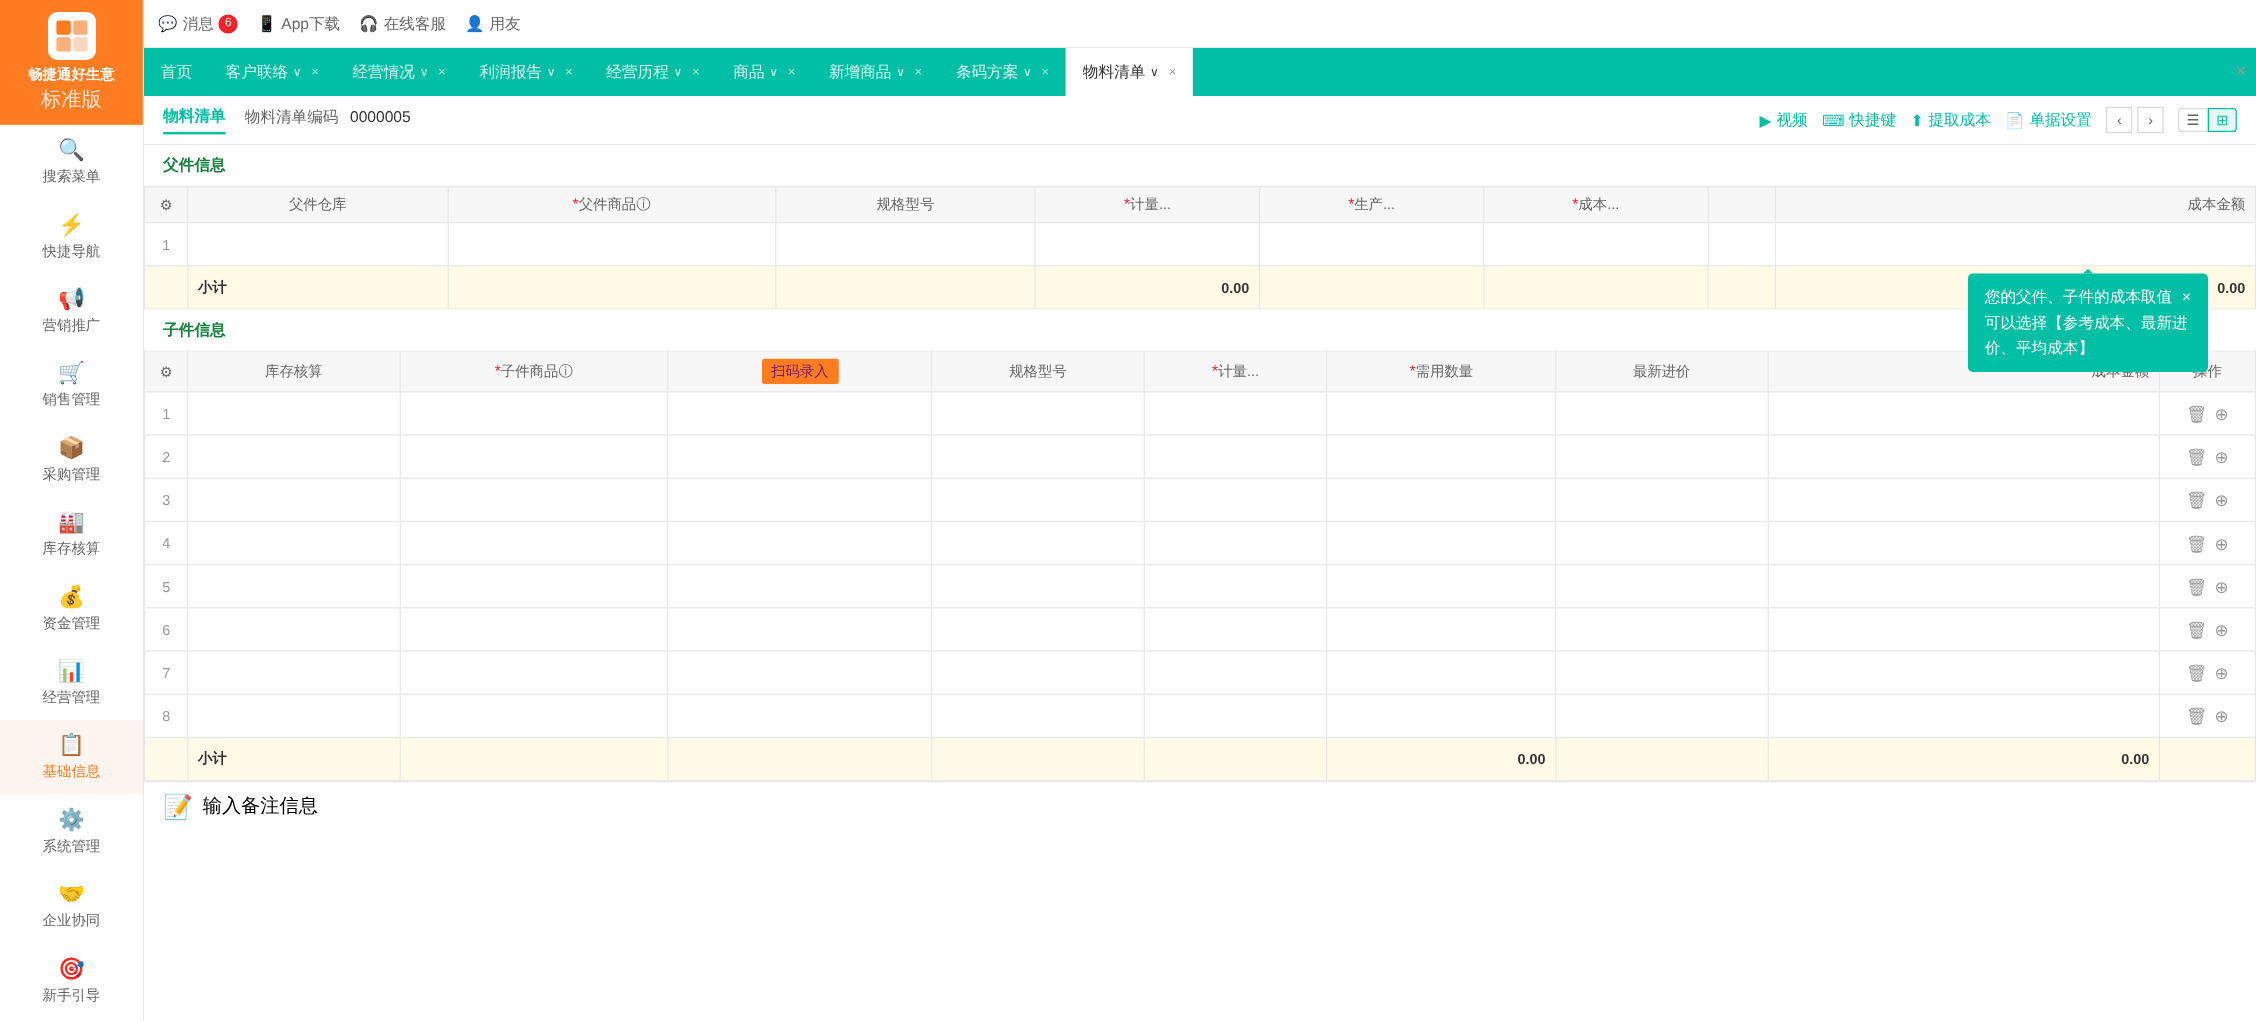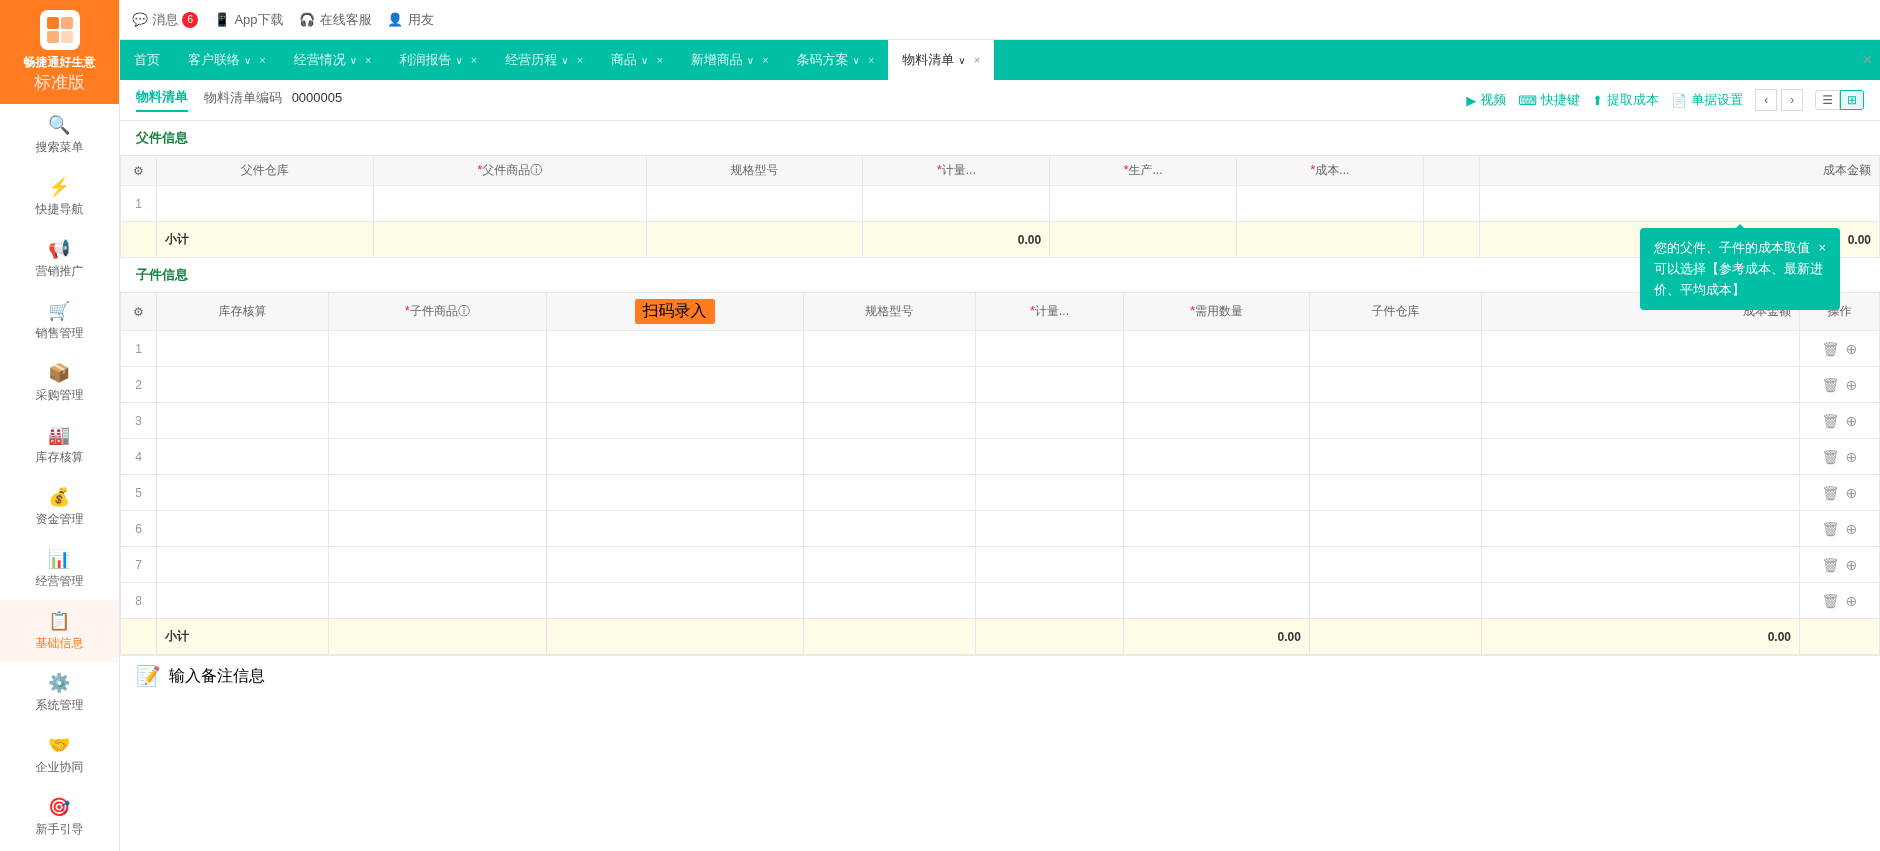--- a/index.html
+++ b/index.html
@@ -51,21 +51,21 @@
     
     .section { padding: 0; }
     .section-title { padding: 8px 16px; font-size: 13px; font-weight: bold; color: #15803d; background: #fff; }
     .data-table { width: 100%; border-collapse: collapse; }
     .data-table th { background: #f7f7f7; border: 1px solid #e8e8e8; padding: 6px 8px; font-weight: normal; color: #666; font-size: 12px; white-space: nowrap; }
     .data-table td { border: 1px solid #e8e8e8; padding: 6px 8px; font-size: 12px; color: #333; height: 36px; }
     .data-table .required { color: #f5222d; }
     .data-table .subtotal-row td { background: #fffbe6; font-weight: bold; }
     .data-table .row-num { color: #999; text-align: center; width: 36px; }
     .data-table th.settings-col { width: 36px; text-align: center; }
-    .scan-btn { background: #ff7c20; color: #000000; border: none; border-radius: 2px; padding: 2px 8px; font-size: 16px; cursor: pointer; }
+    .scan-btn { background: #ff7c20; color: #701a75; border: none; border-radius: 2px; padding: 2px 8px; font-size: 12px; cursor: pointer; }
     .action-icons { display: flex; gap: 6px; justify-content: center; }
     .action-icon { cursor: pointer; color: #999; font-size: 14px; }
     .zero-val { color: #333; }
 
     
     .tooltip-box { position: absolute; top: 148px; right: 60px; background: #00bfa5; color: #fff; padding: 10px 14px; border-radius: 4px; font-size: 12px; max-width: 200px; line-height: 1.6; z-index: 100; }
     .tooltip-box::before { content: ''; position: absolute; top: -8px; left: 50%; transform: translateX(-50%); border: 4px solid transparent; border-bottom-color: #00bfa5; }
     .tooltip-close { float: right; cursor: pointer; margin-left: 8px; }
 
     
@@ -323,21 +323,21 @@
               <tr>
                 <th class="settings-col">⚙</th>
                 <th>库存核算</th>
                 <th><span class="required">*</span>子件商品ⓘ</th>
                 <th>
                   <button class="scan-btn">扫码录入</button>
                 </th>
                 <th>规格型号</th>
                 <th><span class="required">*</span>计量...</th>
                 <th><span class="required">*</span>需用数量</th>
-                <th>子件仓库</th>
+                <th>最新进价</th>
                 <th class="col-amount">成本金额</th>
                 <th class="col-ops">操作</th>
               </tr>
             </thead>
             <tbody id="child-tbody">
             <tr>
       <td class="row-num">1</td>
       <td></td>
       <td></td>
       <td></td>

